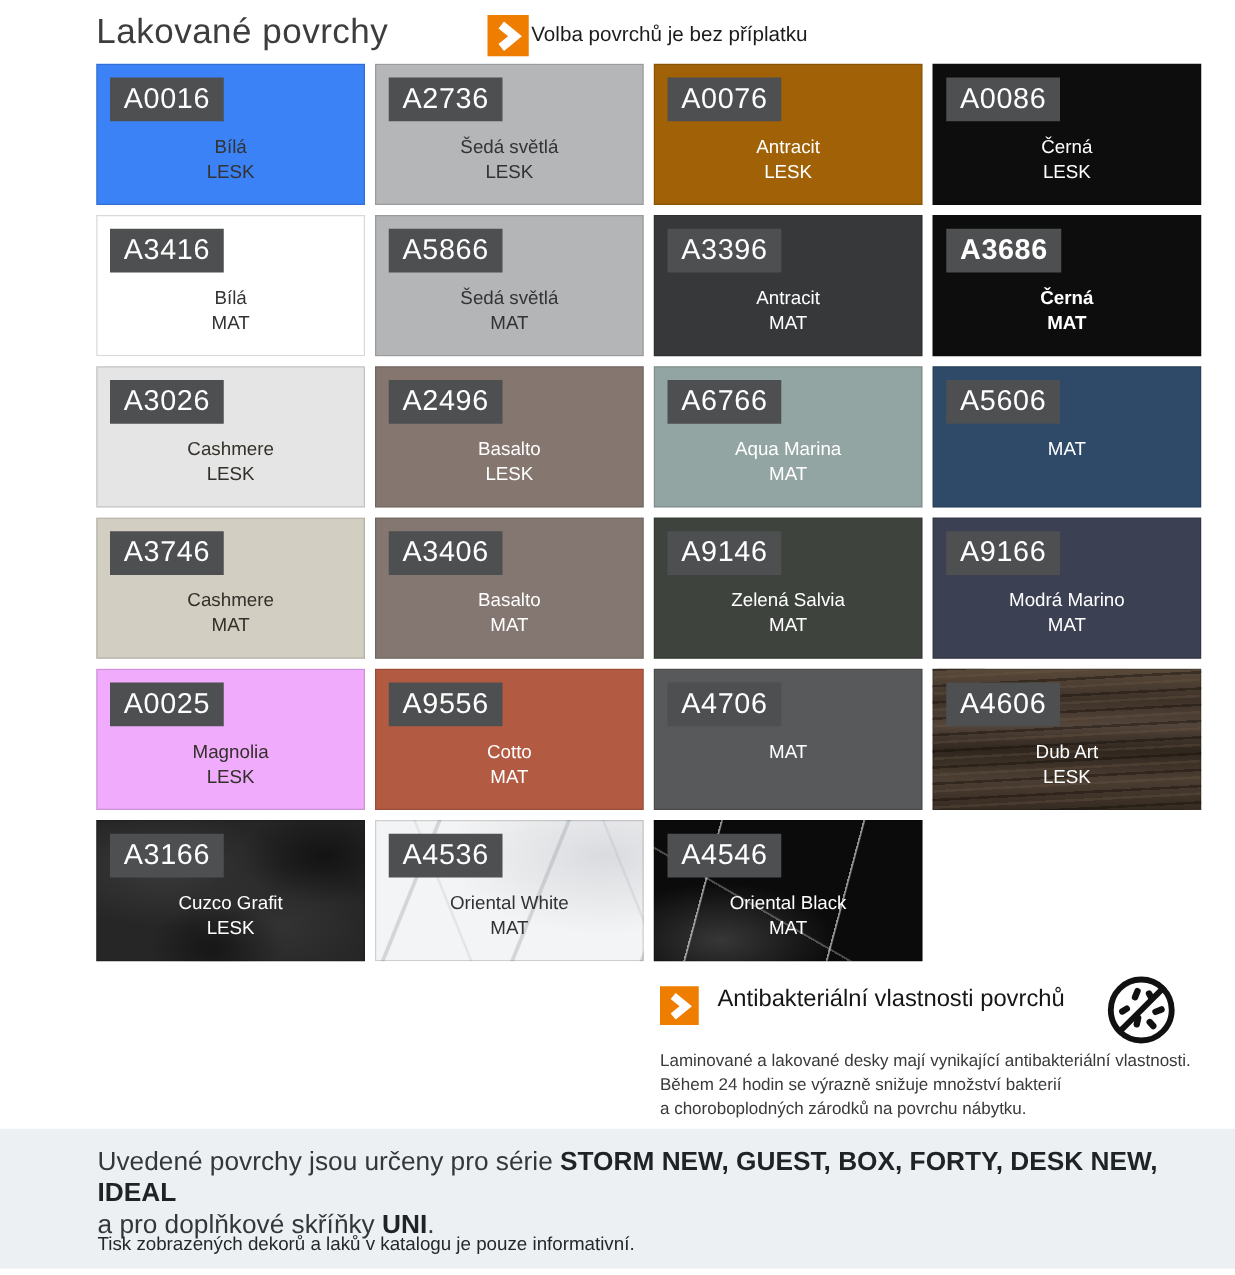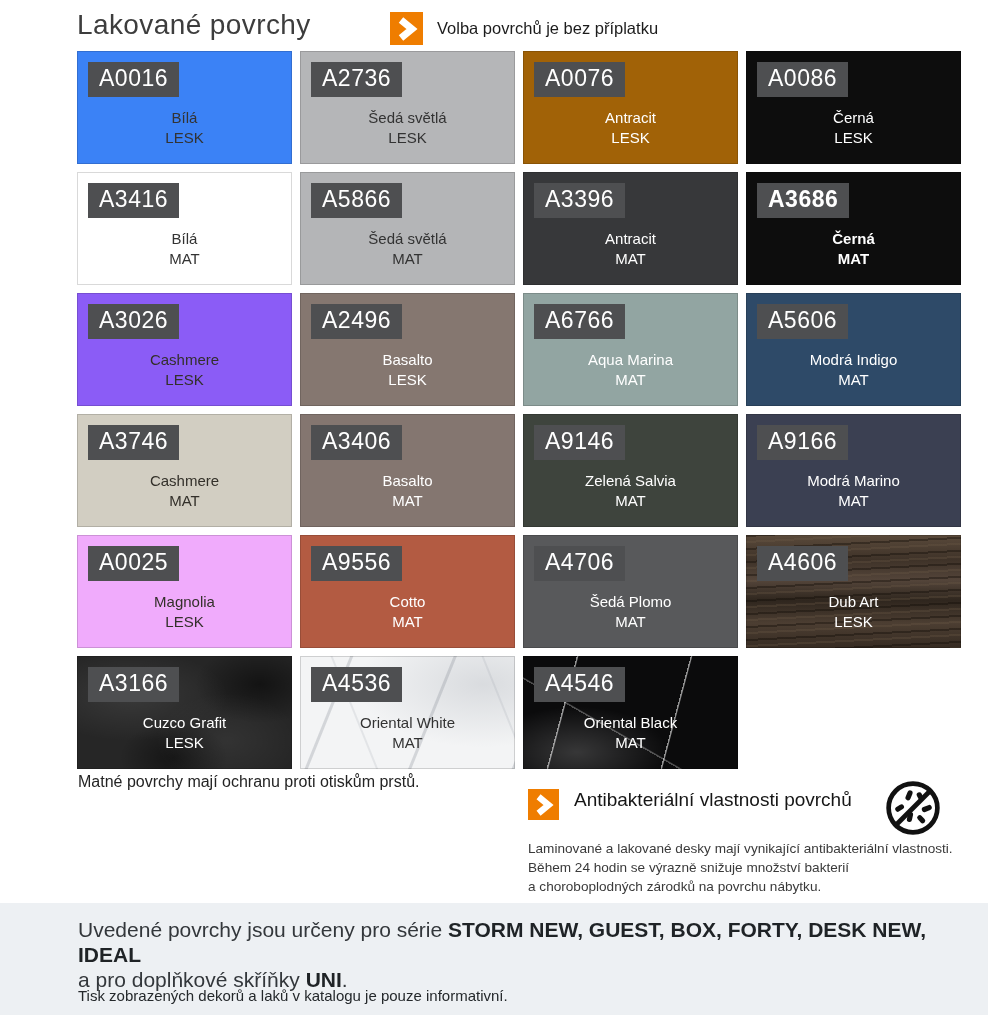--- a/index.html
+++ b/index.html
@@ -2,21 +2,21 @@
 <html><head>
 <meta charset="utf-8">
 <style>
   html,body{margin:0;padding:0;background:#ffffff;}
   .page{position:relative;width:988px;height:1020px;background:#ffffff;overflow:hidden;
         font-family:"Liberation Sans","DejaVu Sans",sans-serif;color:#222;}
 
   .title{position:absolute;left:77px;top:9px;font-size:28px;font-weight:300;
          color:#3d3d3d;letter-spacing:0.4px;}
 
-  .header-note{position:absolute;left:390px;top:12px;display:flex;align-items:center;gap:14px;justify-content:center;}
+  .header-note{position:absolute;left:390px;top:12px;display:flex;align-items:center;gap:2px;justify-content:center;}
   .chevron-box{width:33px;height:33px;background:#ef7d00;display:flex;align-items:center;justify-content:center;flex:0 0 auto;}
   .chevron-box svg{display:block;}
   .header-note-text{font-size:16.5px;color:#1c1c1c;}
 
   .grid{position:absolute;left:77px;top:51px;display:grid;
         grid-template-columns:repeat(4,215px);grid-auto-rows:113px;gap:8px;}
   .swatch{position:relative;box-shadow:inset 0 0 0 1px rgba(0,0,0,0.15);}
   .badge{position:absolute;left:11px;top:11px;background:#4e4f51;color:#ffffff;
          font-size:23px;line-height:1;padding:5px 11px 7px;letter-spacing:0.5px;}
   .names{position:absolute;left:0;right:0;top:57px;text-align:center;
@@ -121,21 +121,21 @@
         <div class="sfinish">MAT</div>
       </div>
     </div>
       <div class="swatch" style="background: rgb(13, 13, 13); color: rgb(255, 255, 255); font-weight: bold;">
       <span class="badge">A3686</span>
       <div class="names">
         <div class="sname">Černá</div>
         <div class="sfinish">MAT</div>
       </div>
     </div>
-      <div class="swatch" style="background: #8b5cf6; color: rgb(51, 48, 42);">
+      <div class="swatch" style="background: #e5e5e5; color: rgb(51, 48, 42);">
       <span class="badge">A3026</span>
       <div class="names">
         <div class="sname">Cashmere</div>
         <div class="sfinish">LESK</div>
       </div>
     </div>
       <div class="swatch" style="background: rgb(133, 119, 112); color: rgb(255, 255, 255);">
       <span class="badge">A2496</span>
       <div class="names">
         <div class="sname">Basalto</div>
@@ -145,21 +145,20 @@
       <div class="swatch" style="background: rgb(146, 165, 162); color: rgb(255, 255, 255);">
       <span class="badge">A6766</span>
       <div class="names">
         <div class="sname">Aqua Marina</div>
         <div class="sfinish">MAT</div>
       </div>
     </div>
       <div class="swatch" style="background: rgb(46, 74, 104); color: rgb(255, 255, 255);">
       <span class="badge">A5606</span>
       <div class="names">
-        <div class="sname">Modrá Indigo</div>
         <div class="sfinish">MAT</div>
       </div>
     </div>
       <div class="swatch" style="background: rgb(210, 206, 194); color: rgb(51, 48, 42);">
       <span class="badge">A3746</span>
       <div class="names">
         <div class="sname">Cashmere</div>
         <div class="sfinish">MAT</div>
       </div>
     </div>
@@ -194,21 +193,20 @@
       <div class="swatch" style="background: rgb(179, 91, 66); color: rgb(255, 255, 255);">
       <span class="badge">A9556</span>
       <div class="names">
         <div class="sname">Cotto</div>
         <div class="sfinish">MAT</div>
       </div>
     </div>
       <div class="swatch" style="background: rgb(88, 89, 91); color: rgb(255, 255, 255);">
       <span class="badge">A4706</span>
       <div class="names">
-        <div class="sname">Šedá Plomo</div>
         <div class="sfinish">MAT</div>
       </div>
     </div>
       <div class="swatch tex-wood" style="color: rgb(255, 255, 255);">
       <span class="badge">A4606</span>
       <div class="names">
         <div class="sname">Dub Art</div>
         <div class="sfinish">LESK</div>
       </div>
     </div>
@@ -228,21 +226,20 @@
     </div>
       <div class="swatch tex-marble-black" style="color: rgb(255, 255, 255);">
       <span class="badge">A4546</span>
       <div class="names">
         <div class="sname">Oriental Black</div>
         <div class="sfinish">MAT</div>
       </div>
     </div>
     </div>
 
-  <div class="footnote">Matné povrchy mají ochranu proti otiskům prstů.</div>
 
   <div class="anti-head">
     <span class="chevron-box">
       <svg width="20" height="22" viewBox="0 0 22 24">
           <path d="M5 3 L16 12 L5 21" fill="none" stroke="#ffffff" stroke-width="7"></path>
         </svg>
     </span>
     <span class="anti-title">Antibakteriální vlastnosti povrchů</span>
   </div>
 

